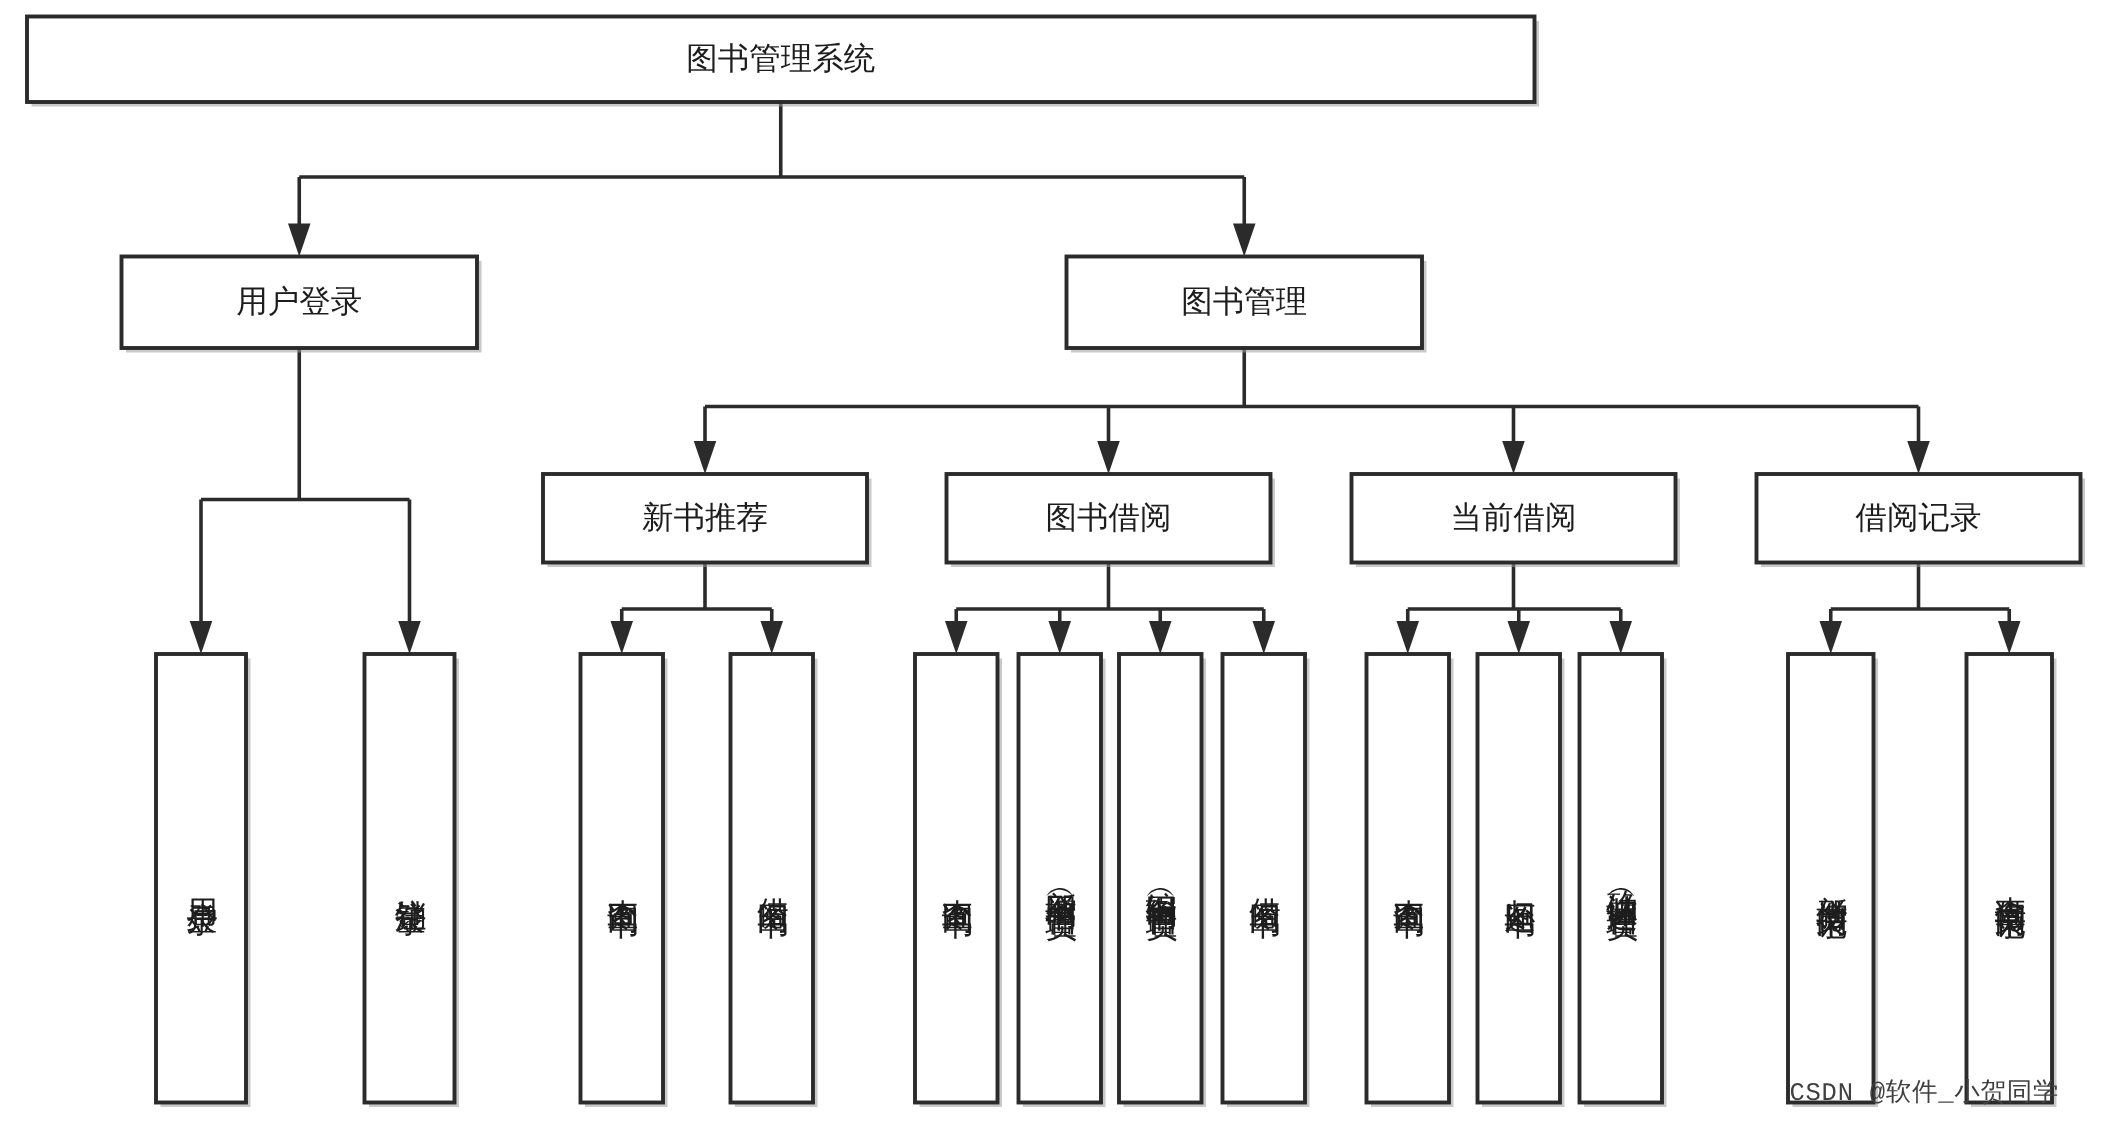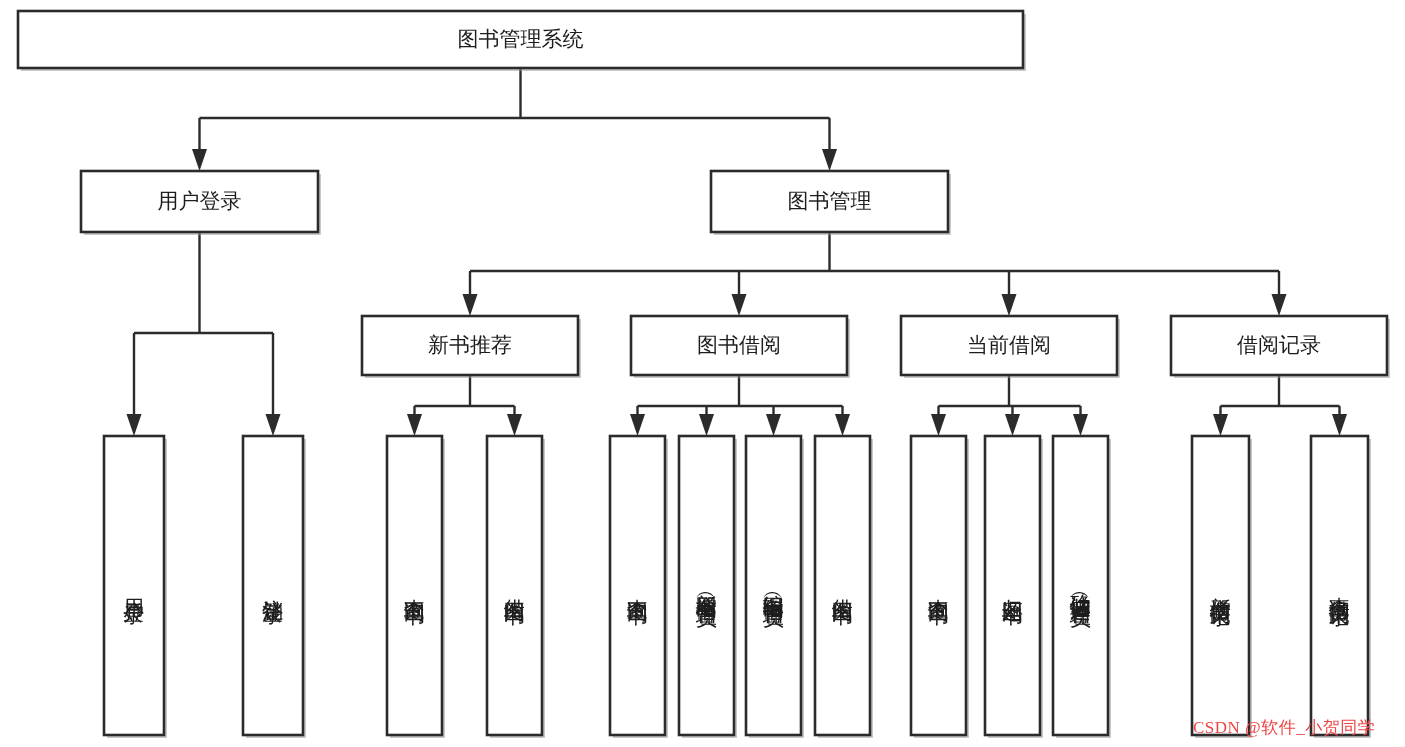--- a/index.html
+++ b/index.html
@@ -62,23 +62,23 @@
     font-family: "Liberation Sans", "DejaVu Sans", sans-serif;
     font-size: 21px;
     line-height: 1.12;
     color: #1d1d1d;
     letter-spacing: 2px;
     white-space: nowrap;
     pointer-events: none;
   }
   .watermark {
     position: absolute;
-    font-family: Liberation Serif, serif;
+    font-family: Liberation Mono, monospace;
     font-size: 17px;
-    color: #ef4444;
+    color: #404040;
     white-space: nowrap;
     letter-spacing: 0.5px;
   }
 </style>
 </head>
 <body>
 
 <div id="diagram-root">
   <svg class="diagram-canvas" viewBox="0 0 1405 747">
     <g id="connector-layer">

